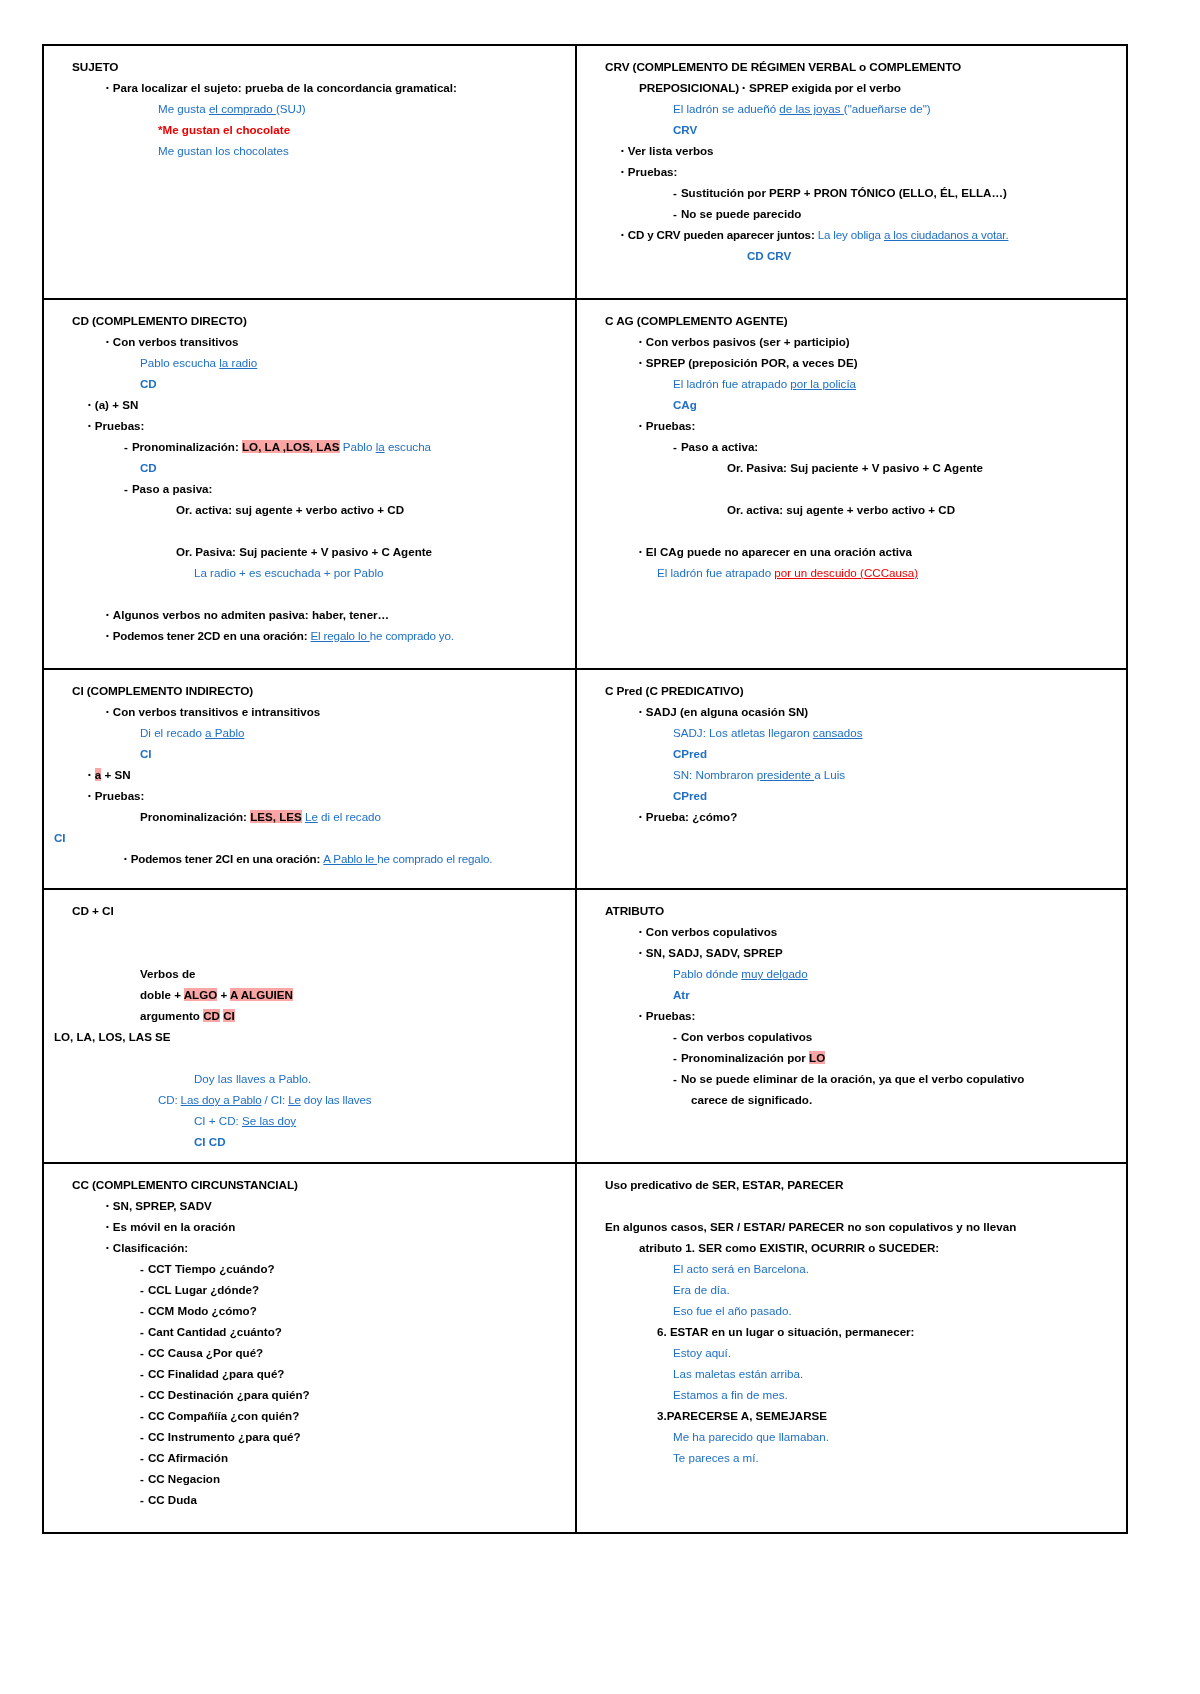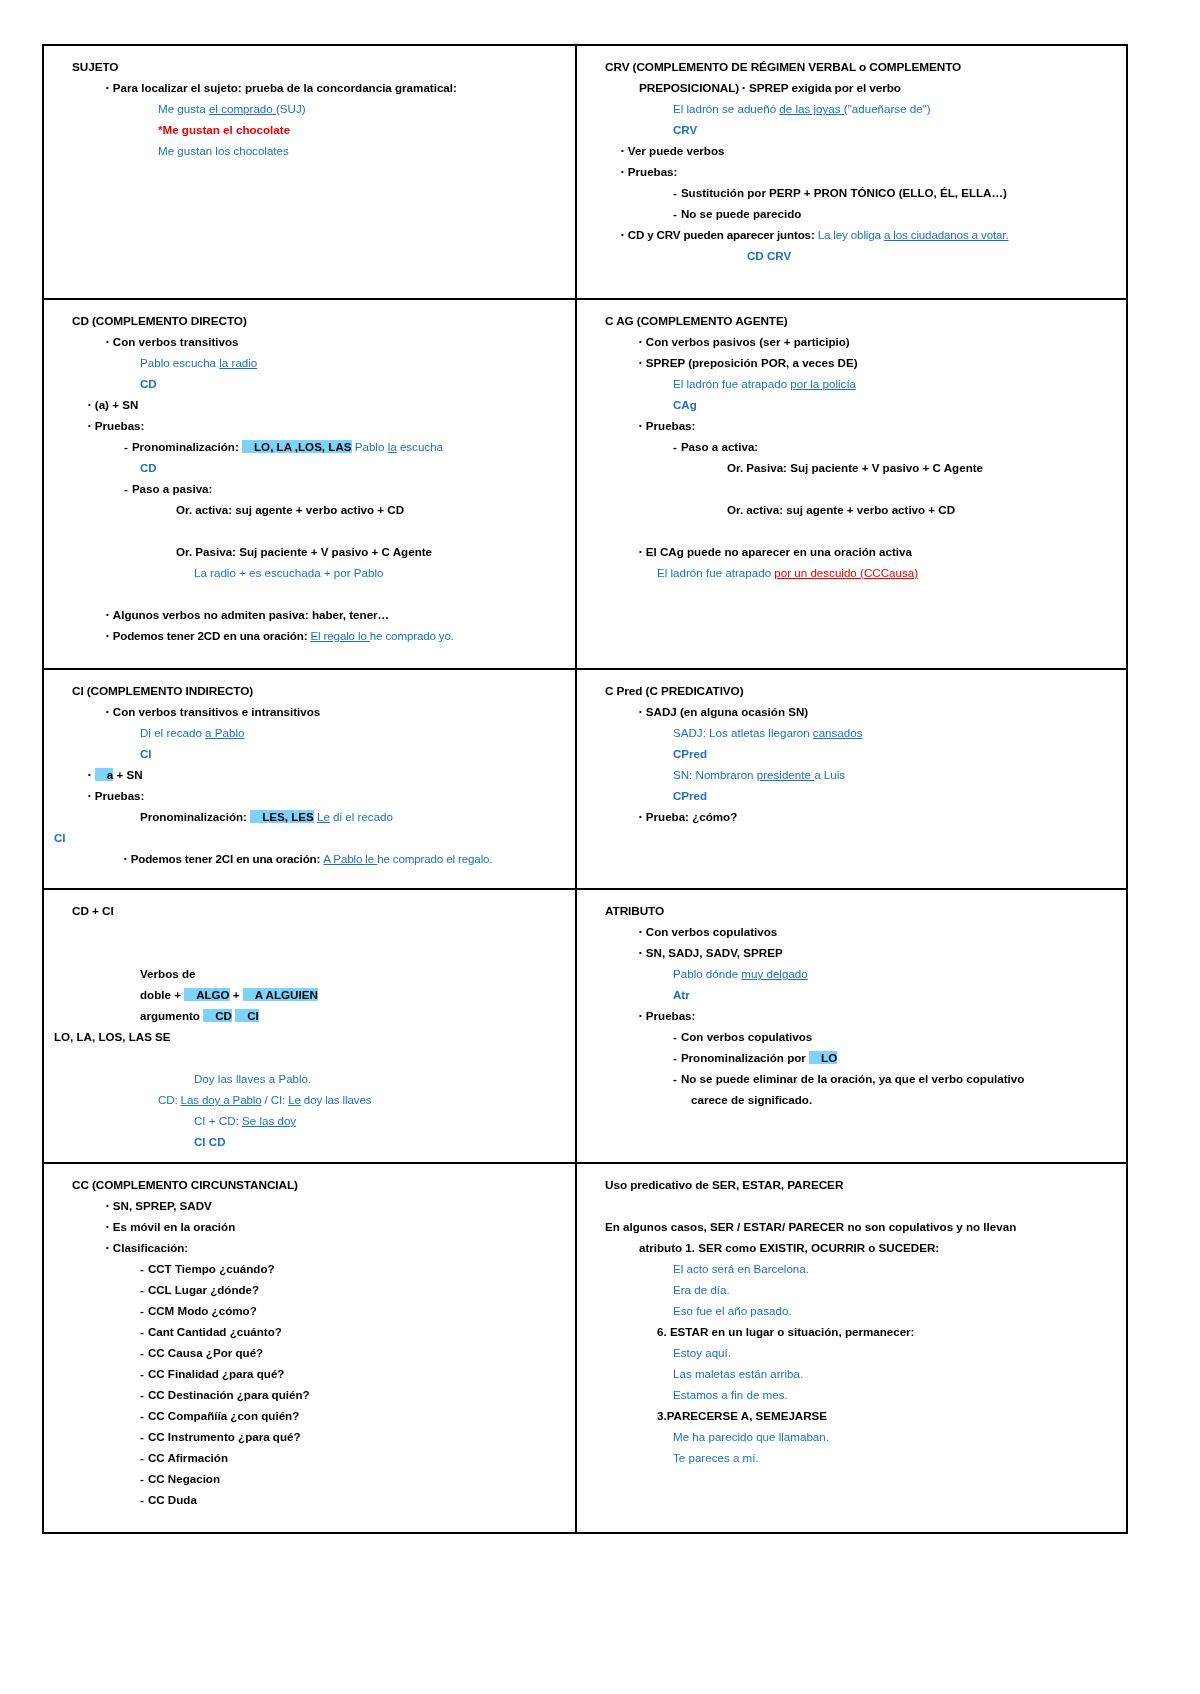--- a/index.html
+++ b/index.html
@@ -54,21 +54,21 @@
   .i4  { padding-left: 70px; }
   .i5  { padding-left: 86px; }
   .i6  { padding-left: 104px; }
   .i7  { padding-left: 122px; }
   .i8  { padding-left: 140px; }
   .i9  { padding-left: 160px; }
 
   .b  { font-weight: bold; }
   .blue { color: #1f6fc4; }
   .red  { color: #ee0000; }
-  .hl   { background: #7dd3fc; padding-left: 12px; }
+  .hl   { background: #fca5a5; }
   .u    { text-decoration: underline; }
   b.hdr { font-weight: bold; font-size: 11.8px; letter-spacing: -0.1px; }
 
   .bullet::before {
     content: "\2022";
     font-size: 8px;
     vertical-align: 2px;
     margin-right: 4px;
   }
   .dash::before {
@@ -90,21 +90,21 @@
       <div class="ln i3 b bullet"><span>Para localizar el sujeto: prueba de la concordancia gramatical:</span></div>
       <div class="ln i6 blue"><span>Me gusta </span><span class="u">el comprado </span><span>(SUJ)</span></div>
       <div class="ln i6 red b"><span>*</span><span>Me gustan el chocolate</span></div>
       <div class="ln i6 blue"><span>Me gustan los chocolates</span></div>
     </td>
     <td class="colR">
       <div class="ln i1"><b class="hdr">CRV (COMPLEMENTO DE RÉGIMEN VERBAL o COMPLEMENTO</b></div>
       <div class="ln i3"><b class="hdr">PREPOSICIONAL)</b><span class="b bullet" style="margin-left:3px"></span><b class="hdr">SPREP exigida por el verbo</b></div>
       <div class="ln i5 blue"><span>El ladrón se adueñó </span><span class="u">de las joyas </span><span>("adueñarse de")</span></div>
       <div class="ln i5 blue b"><span>CRV</span></div>
-      <div class="ln i2 b bullet"><span>Ver puede verbos</span></div>
+      <div class="ln i2 b bullet"><span>Ver lista verbos</span></div>
       <div class="ln i2 b bullet"><span>Pruebas:</span></div>
       <div class="ln i5 b dash"><span>Sustitución por PERP + PRON TÓNICO (ELLO, ÉL, ELLA…)</span></div>
       <div class="ln i5 b dash"><span>No se puede parecido</span></div>
       <div class="ln i2 b bullet tight"><span>CD y CRV pueden aparecer juntos: </span><span class="blue" style="font-weight:normal">La ley obliga </span><span class="blue u" style="font-weight:normal">a los ciudadanos a votar.</span></div>
       <div class="ln i9 blue b"><span>CD CRV</span></div>
     </td>
   </tr>
 
   <tr>
     <td class="colL" style="height:348px">

